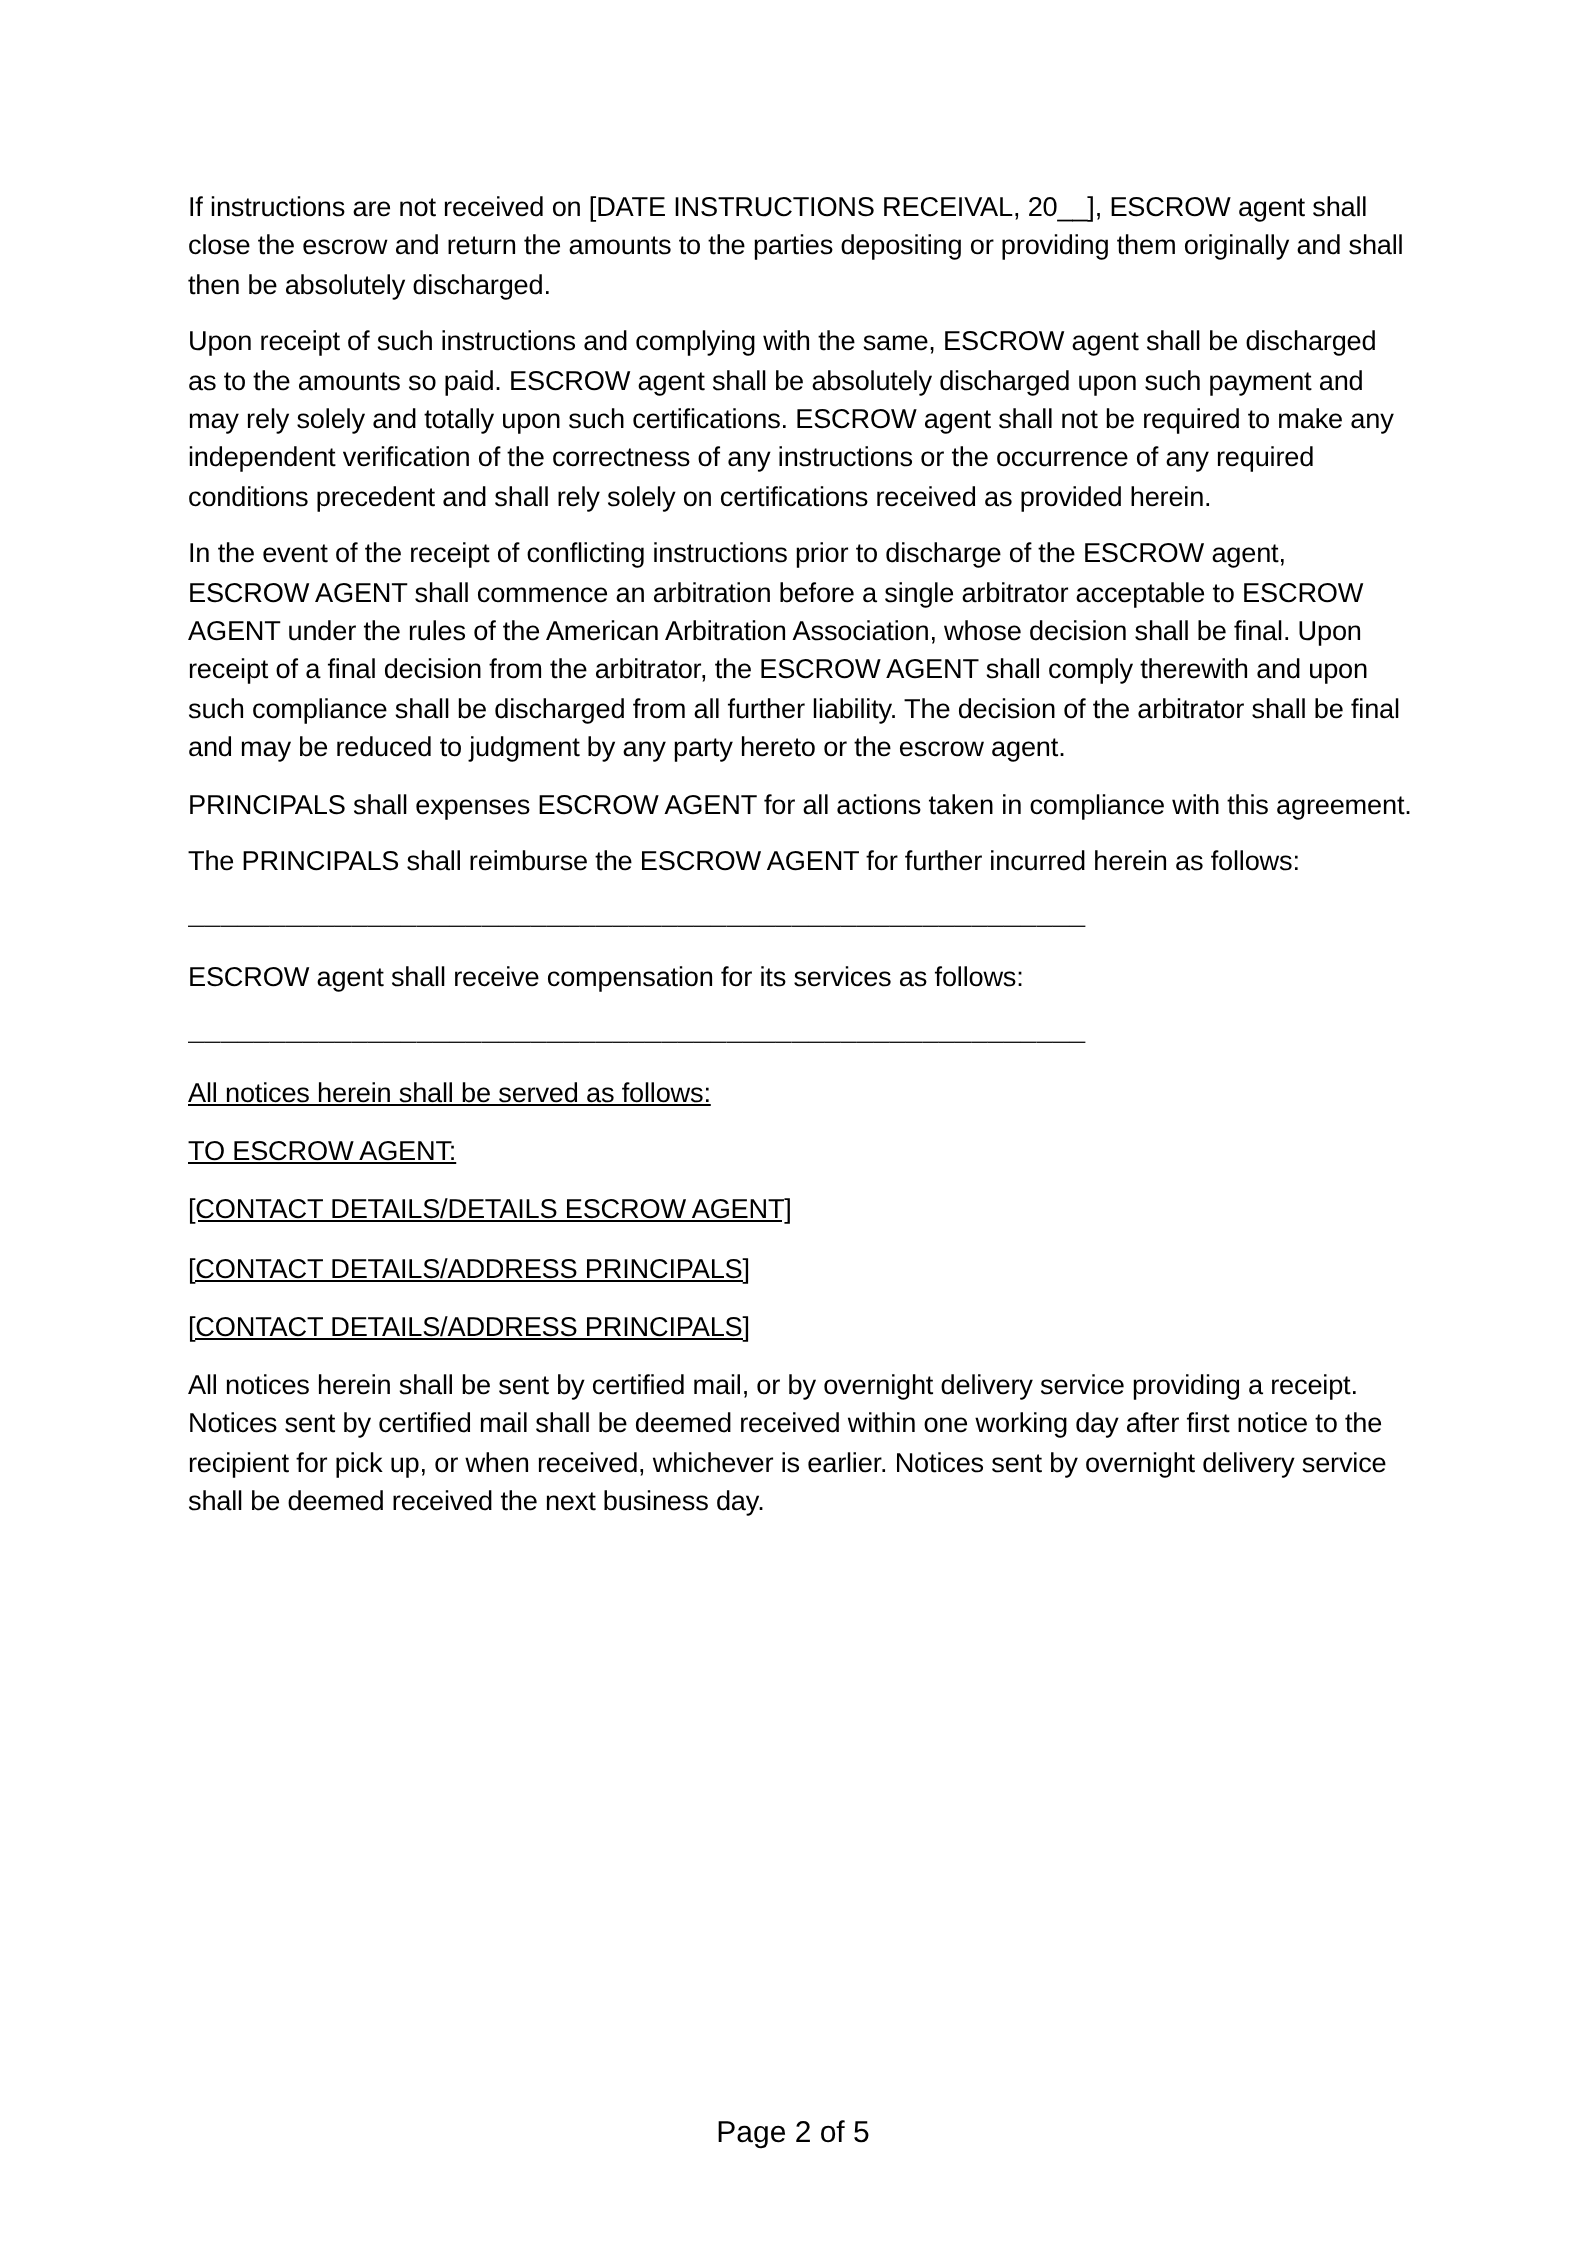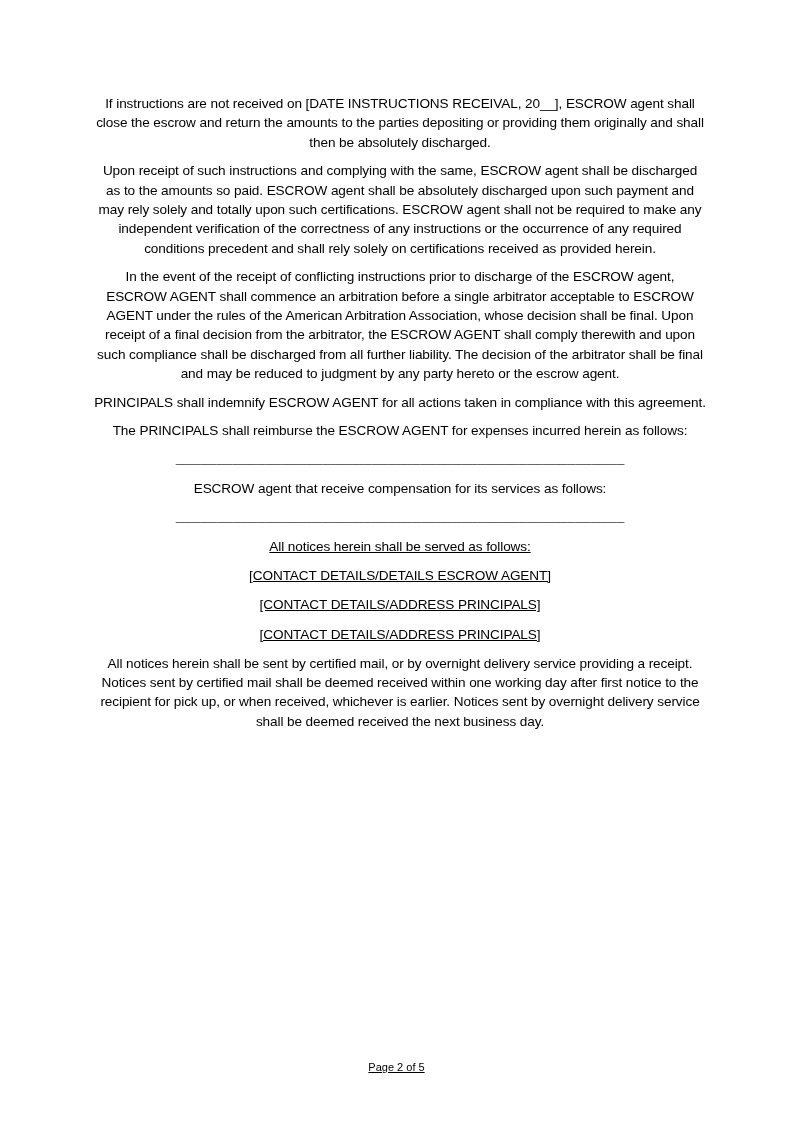--- a/index.html
+++ b/index.html
@@ -23,58 +23,57 @@
     left: 94px;
     top: 94px;
     width: 612px;
     font-size: 13.6px;
     line-height: 19.3px;
     letter-spacing: -0.1px;
   }
   .content p {
     margin: 0 0 9.5px 0;
     white-space: pre-wrap;
-    text-align: center;
   }
   .content p.tight { margin-bottom: 10px; text-decoration: underline; }
   .mt-30 { margin-top: 30px; }
   .mt-28 { margin-top: 28px; }
   .mt-18 { margin-top: 18px; }
   .mt-12 { margin-top: 12px; }
   .mt-10 { margin-top: 10px; }
   .fill-line {
     white-space: nowrap !important;
     overflow: hidden;
     letter-spacing: 0;
     font-family: Liberation Mono, monospace;
   }
   .footer {
     position: absolute;
     top: 1060px;
     left: 0;
     width: 793px;
     text-align: center;
-    font-size: 11px;
+    font-size: 15px;
     line-height: 14px;
-    text-decoration: underline;
   }
 </style>
 </head>
 <body>
 
 <div class="page">
   <div class="content">
     <p>If instructions are not received on [DATE INSTRUCTIONS RECEIVAL, 20__], ESCROW agent shall close the escrow and return the amounts to the parties depositing or providing them originally and shall then be absolutely discharged.</p>
     <p>Upon receipt of such instructions and complying with the same, ESCROW agent shall be discharged as to the amounts so paid. ESCROW agent shall be absolutely discharged upon such payment and may rely solely and totally upon such certifications. ESCROW agent shall not be required to make any independent verification of the correctness of any instructions or the occurrence of any required conditions precedent and shall rely solely on certifications received as provided herein.</p>
     <p>In the event of the receipt of conflicting instructions prior to discharge of the ESCROW agent, ESCROW AGENT shall commence an arbitration before a single arbitrator acceptable to ESCROW AGENT under the rules of the American Arbitration Association, whose decision shall be final. Upon receipt of a final decision from the arbitrator, the ESCROW AGENT shall comply therewith and upon such compliance shall be discharged from all further liability. The decision of the arbitrator shall be final and may be reduced to judgment by any party hereto or the escrow agent.</p>
-    <p>PRINCIPALS shall indemnify ESCROW AGENT for all actions taken in compliance with this agreement.</p>
-    <p class="mt-30">The PRINCIPALS shall reimburse the ESCROW AGENT for expenses incurred herein as follows:</p>
+    <p>PRINCIPALS shall expenses ESCROW AGENT for all actions taken in compliance with this agreement.</p>
+    <p class="mt-30">The PRINCIPALS shall reimburse the ESCROW AGENT for further incurred herein as follows:</p>
     <p class="fill-line mt-12">_______________________________________________________</p>
-    <p class="mt-28">ESCROW agent that receive compensation for its services as follows:</p>
+    <p class="mt-28">ESCROW agent shall receive compensation for its services as follows:</p>
     <p class="fill-line mt-10">_______________________________________________________</p>
     <p class="tight">All notices herein shall be served as follows:</p>
+    <p class="tight">TO ESCROW AGENT:</p>
     <p class="tight">[CONTACT DETAILS/DETAILS ESCROW AGENT]</p>
     <p class="tight">[CONTACT DETAILS/ADDRESS PRINCIPALS]</p>
     <p class="tight">[CONTACT DETAILS/ADDRESS PRINCIPALS]</p>
     <p class="mt-18">All notices herein shall be sent by certified mail, or by overnight delivery service providing a receipt. Notices sent by certified mail shall be deemed received within one working day after first notice to the recipient for pick up, or when received, whichever is earlier. Notices sent by overnight delivery service shall be deemed received the next business day.</p>
   </div>
   <div class="footer">Page 2 of 5</div>
 </div>
 
 </body></html>

